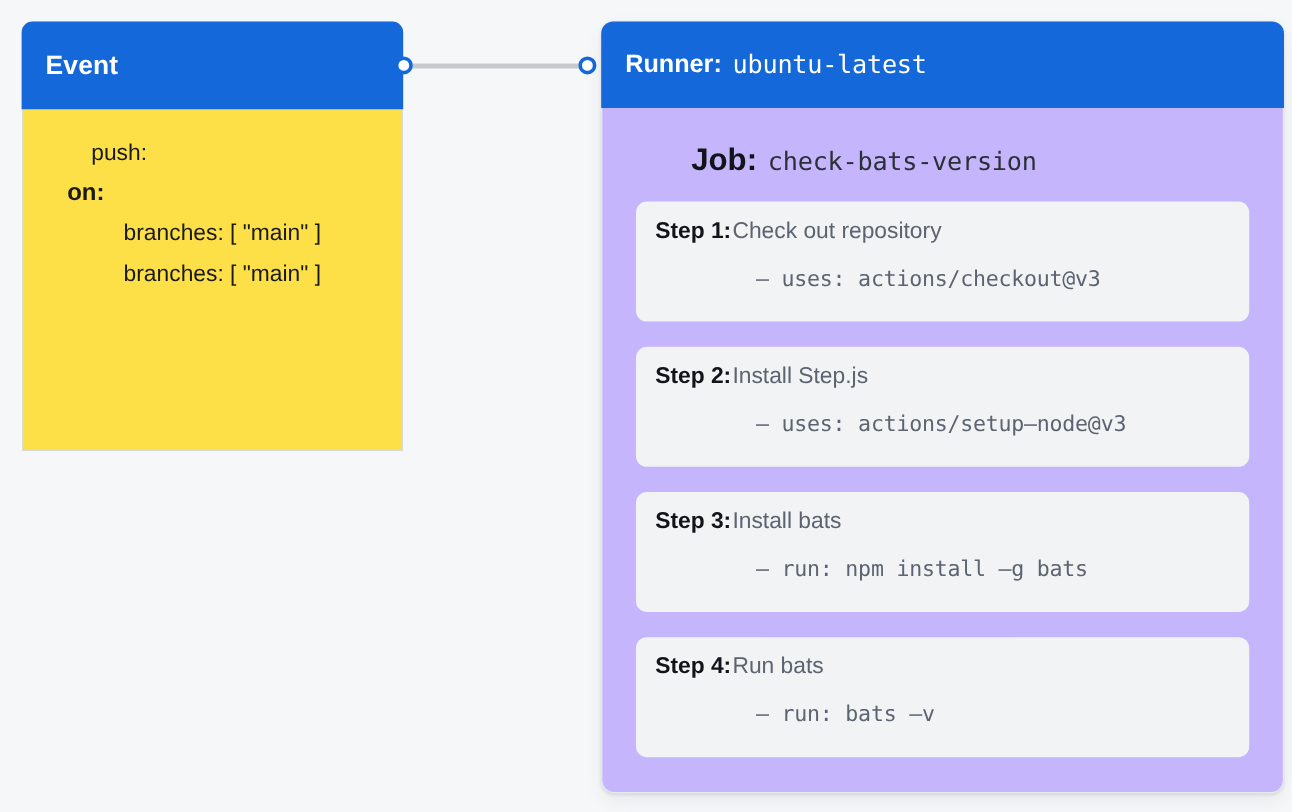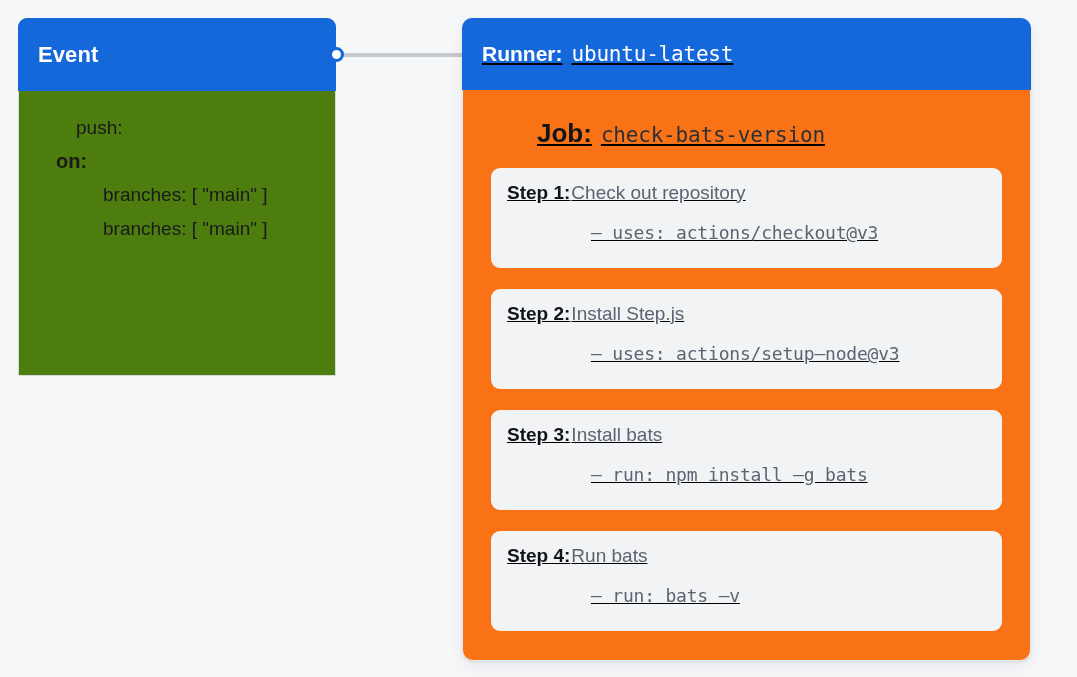--- a/index.html
+++ b/index.html
@@ -31,21 +31,21 @@
   
   .node-event {
     left: 18px;
     top: 18px;
     width: 318px;
     height: 358px;
     border-radius: 10px 10px 0 0;
     border-left: 1px solid #d7dbe0;
     border-right: 1px solid #d7dbe0;
     border-bottom: 1px solid #d7dbe0;
-    background: #4d7c0f;
+    background: #fde047;
   }
   .node-event .node-header {
     height: 73px;
     border-radius: 9px 9px 0 0;
     background: #1568da;
     display: flex;
     align-items: center;
     padding-left: 20px;
     box-sizing: border-box;
     position: relative;
@@ -69,29 +69,28 @@
     white-space: pre;
     padding-left: 37px;
     box-sizing: border-box;
   }
   .yaml-line.indent-0 { padding-left: 37px; font-weight: bold; font-size: 20px; }
   .yaml-line.indent-1 { padding-left: 57px; }
   .yaml-line.indent-2 { padding-left: 84px; }
 
   
   .node-runner {
-    left: 462px;
+    left: 501px;
     top: 18px;
     width: 569px;
     height: 643px;
     border-radius: 11px;
-    background: #f97316;
+    background: #c4b5fd;
     box-shadow: 0 1px 3px rgba(16,24,40,0.10), 0 6px 16px rgba(16,24,40,0.06);
     border: 1px solid #e7e9ed;
-    text-decoration: underline;
   }
   .node-runner .node-header {
     height: 72px;
     border-radius: 10px 10px 0 0;
     background: #1568da;
     display: flex;
     align-items: center;
     padding-left: 20px;
     box-sizing: border-box;
     position: relative;

